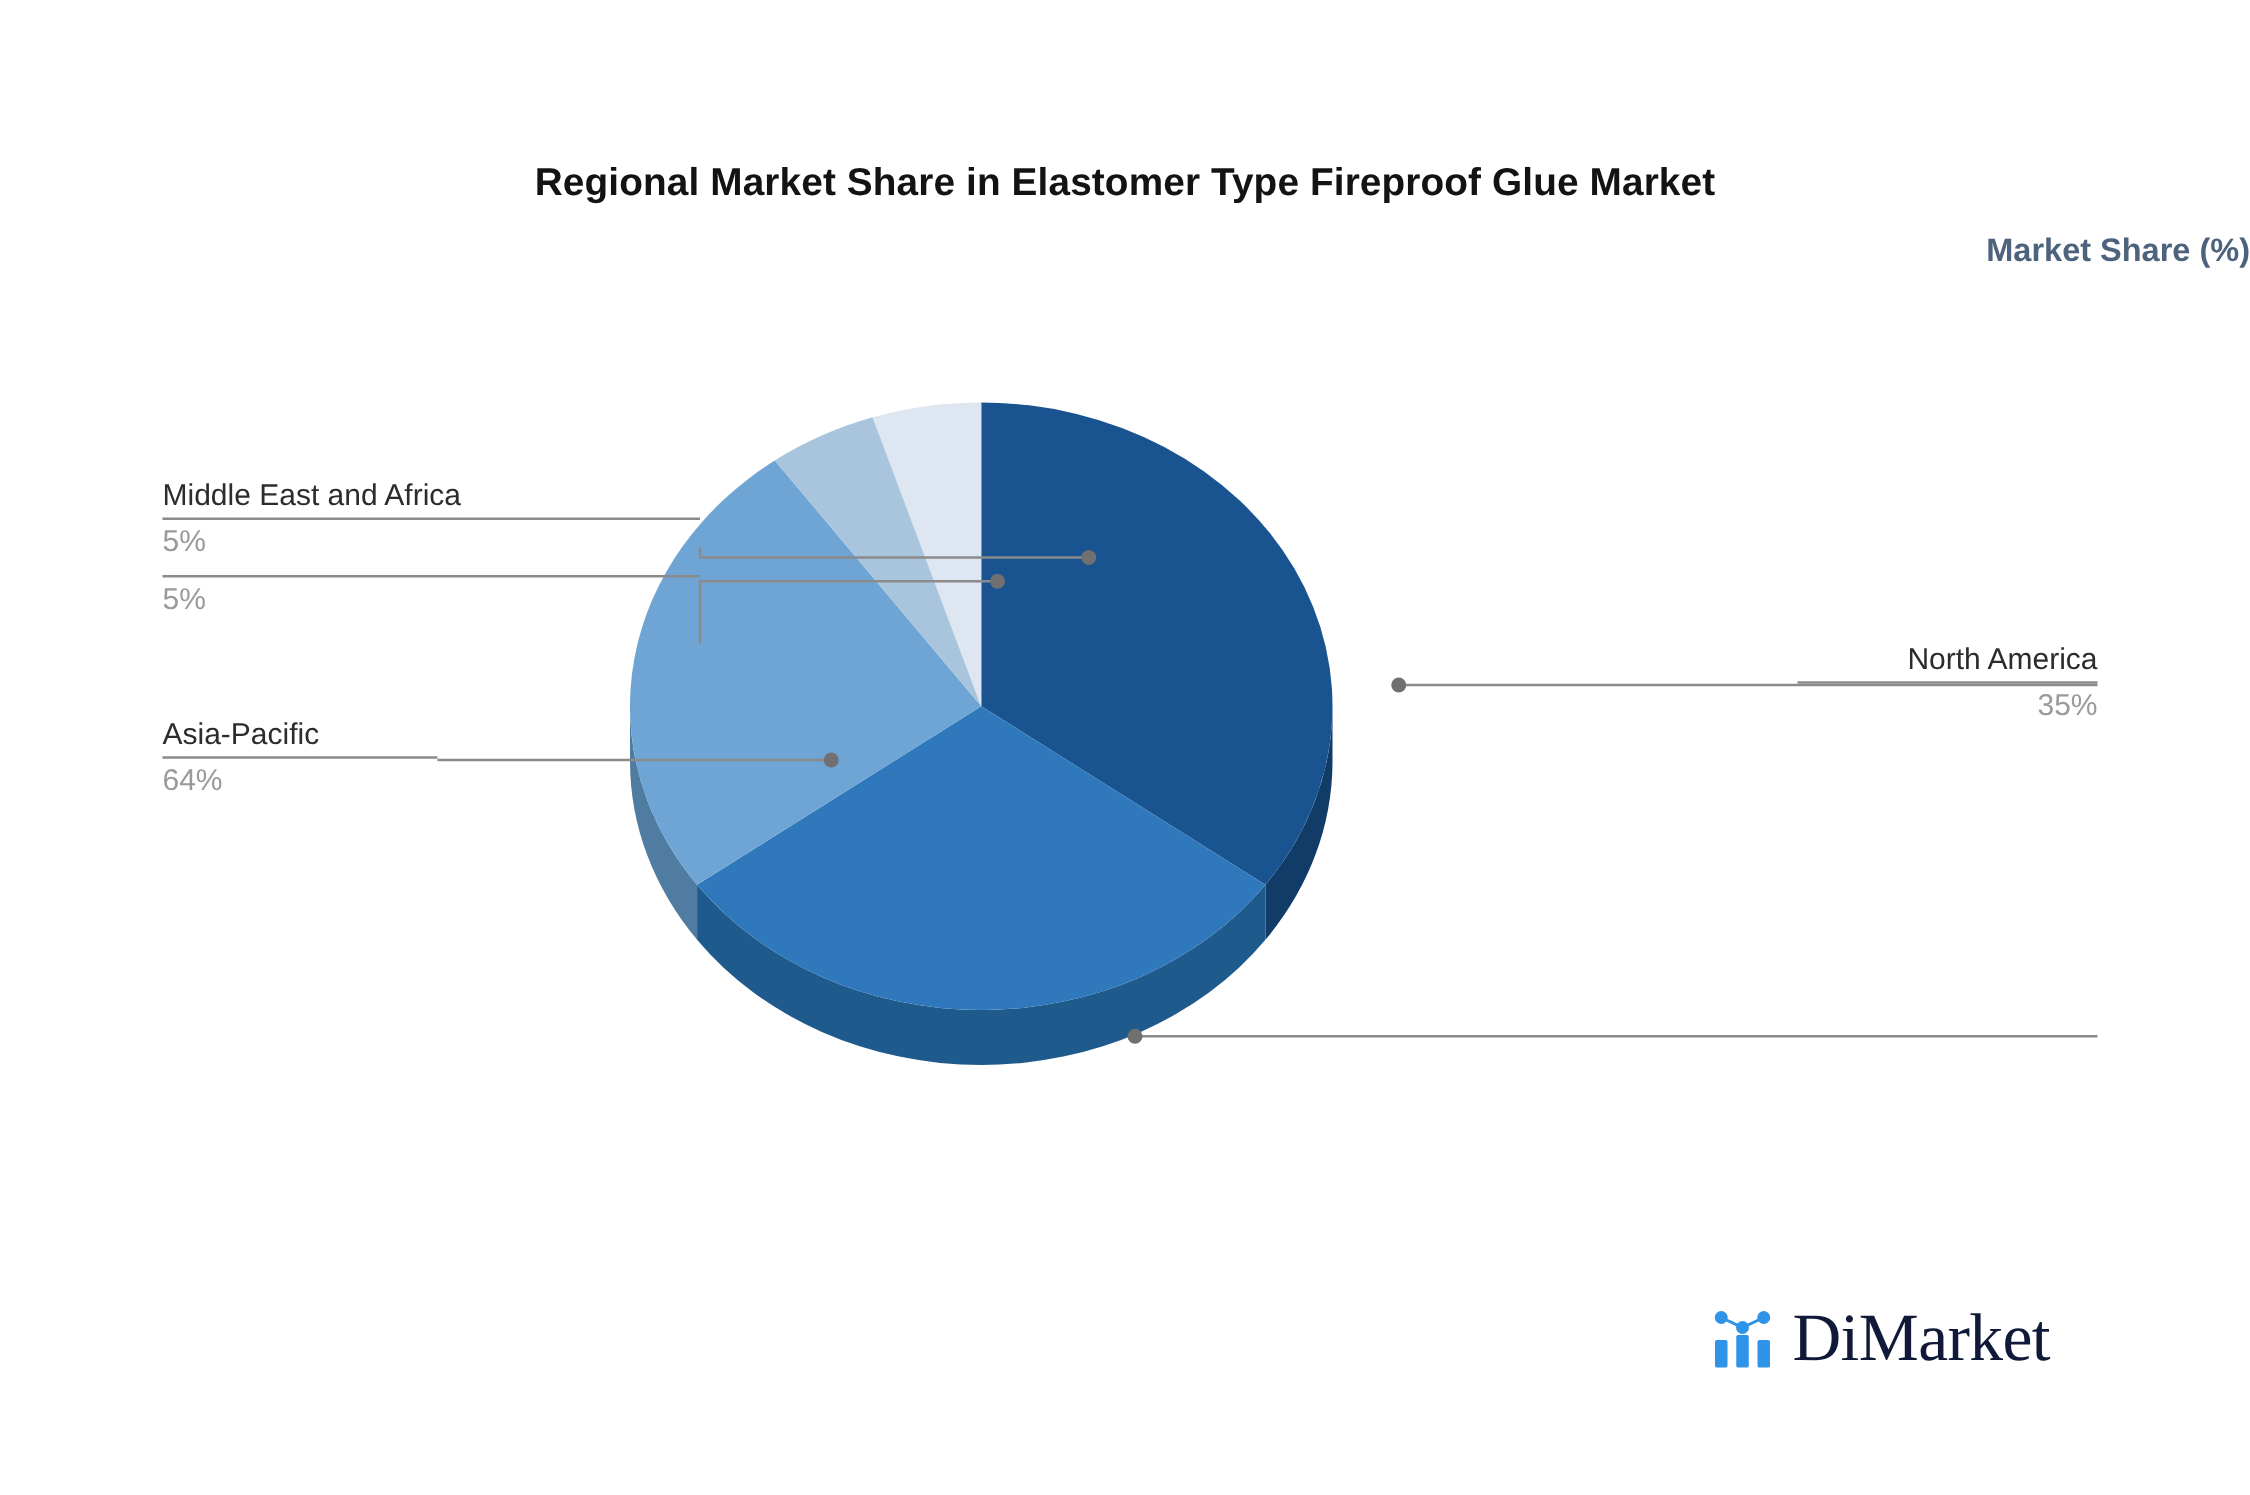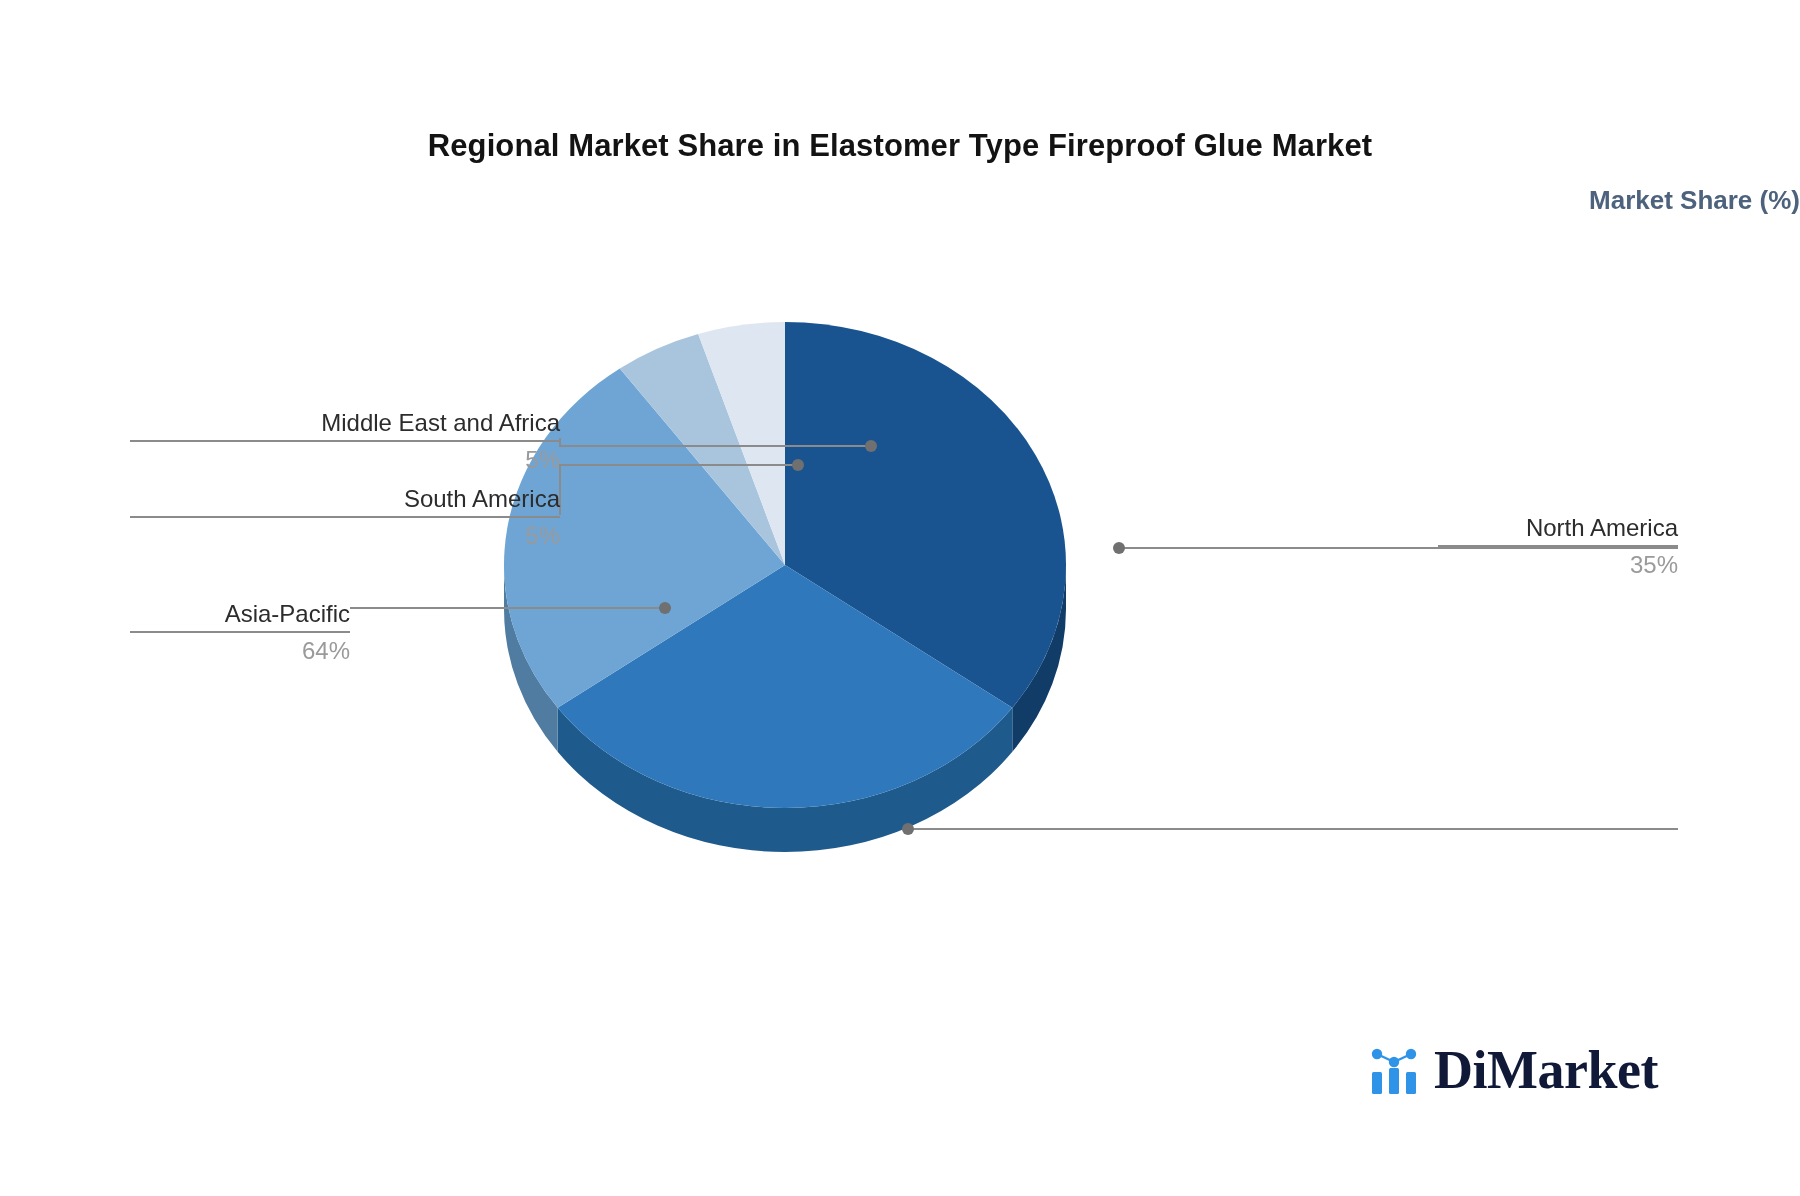--- a/index.html
+++ b/index.html
@@ -33,36 +33,36 @@
   .lbl .name{
     font-size:24px;color:#2c2c2c;white-space:nowrap;line-height:30px;
   }
   .lbl .rule{
     height:0;border-top:2px solid #8b8b8b;margin-top:2px;
   }
   .lbl .val{
     font-size:24px;color:#9a9a9a;white-space:nowrap;line-height:32px;margin-top:2px;
   }
   .lbl.right{text-align:right;}
-  .lbl.left{text-align:right;margin-top:26px;}
+  .lbl.left{text-align:left;}
 
   
   #leaders{position:absolute;left:0;top:0;width:1800px;height:1196px;pointer-events:none;}
 
   
   #pie{position:absolute;left:0;top:0;width:1800px;height:1196px;}
 
   
   .logo{
     position:absolute;left:1368px;top:1043px;
     display:flex;align-items:center;gap:14px;
   }
   .logo .word{
     font-family:"Liberation Serif", serif;
-    font-size:54px;font-weight:700;color:#101a38;
+    font-size:54px;font-weight:400;color:#101a38;
     letter-spacing:-.5px;line-height:54px;
   }
 </style>
 </head>
 <body>
 
 <div id="stage">
 
   <svg id="pie" viewBox="0 0 1800 1196">
     <defs></defs>
@@ -112,21 +112,20 @@
   <div class="title">Regional Market Share in Elastomer Type Fireproof Glue Market</div>
   <div class="subtitle">Market Share (%)</div>
 
   <div class="lbl left" style="left:130px;top:382px;width:430px;">
     <div class="name">Middle East and Africa</div>
     <div class="rule"></div>
     <div class="val">5%</div>
   </div>
 
   <div class="lbl left" style="left:130px;top:458px;width:430px;">
-    <div class="name">South America</div>
     <div class="rule"></div>
     <div class="val">5%</div>
   </div>
 
   <div class="lbl left" style="left:130px;top:573px;width:220px;">
     <div class="name">Asia-Pacific</div>
     <div class="rule"></div>
     <div class="val">64%</div>
   </div>
 

